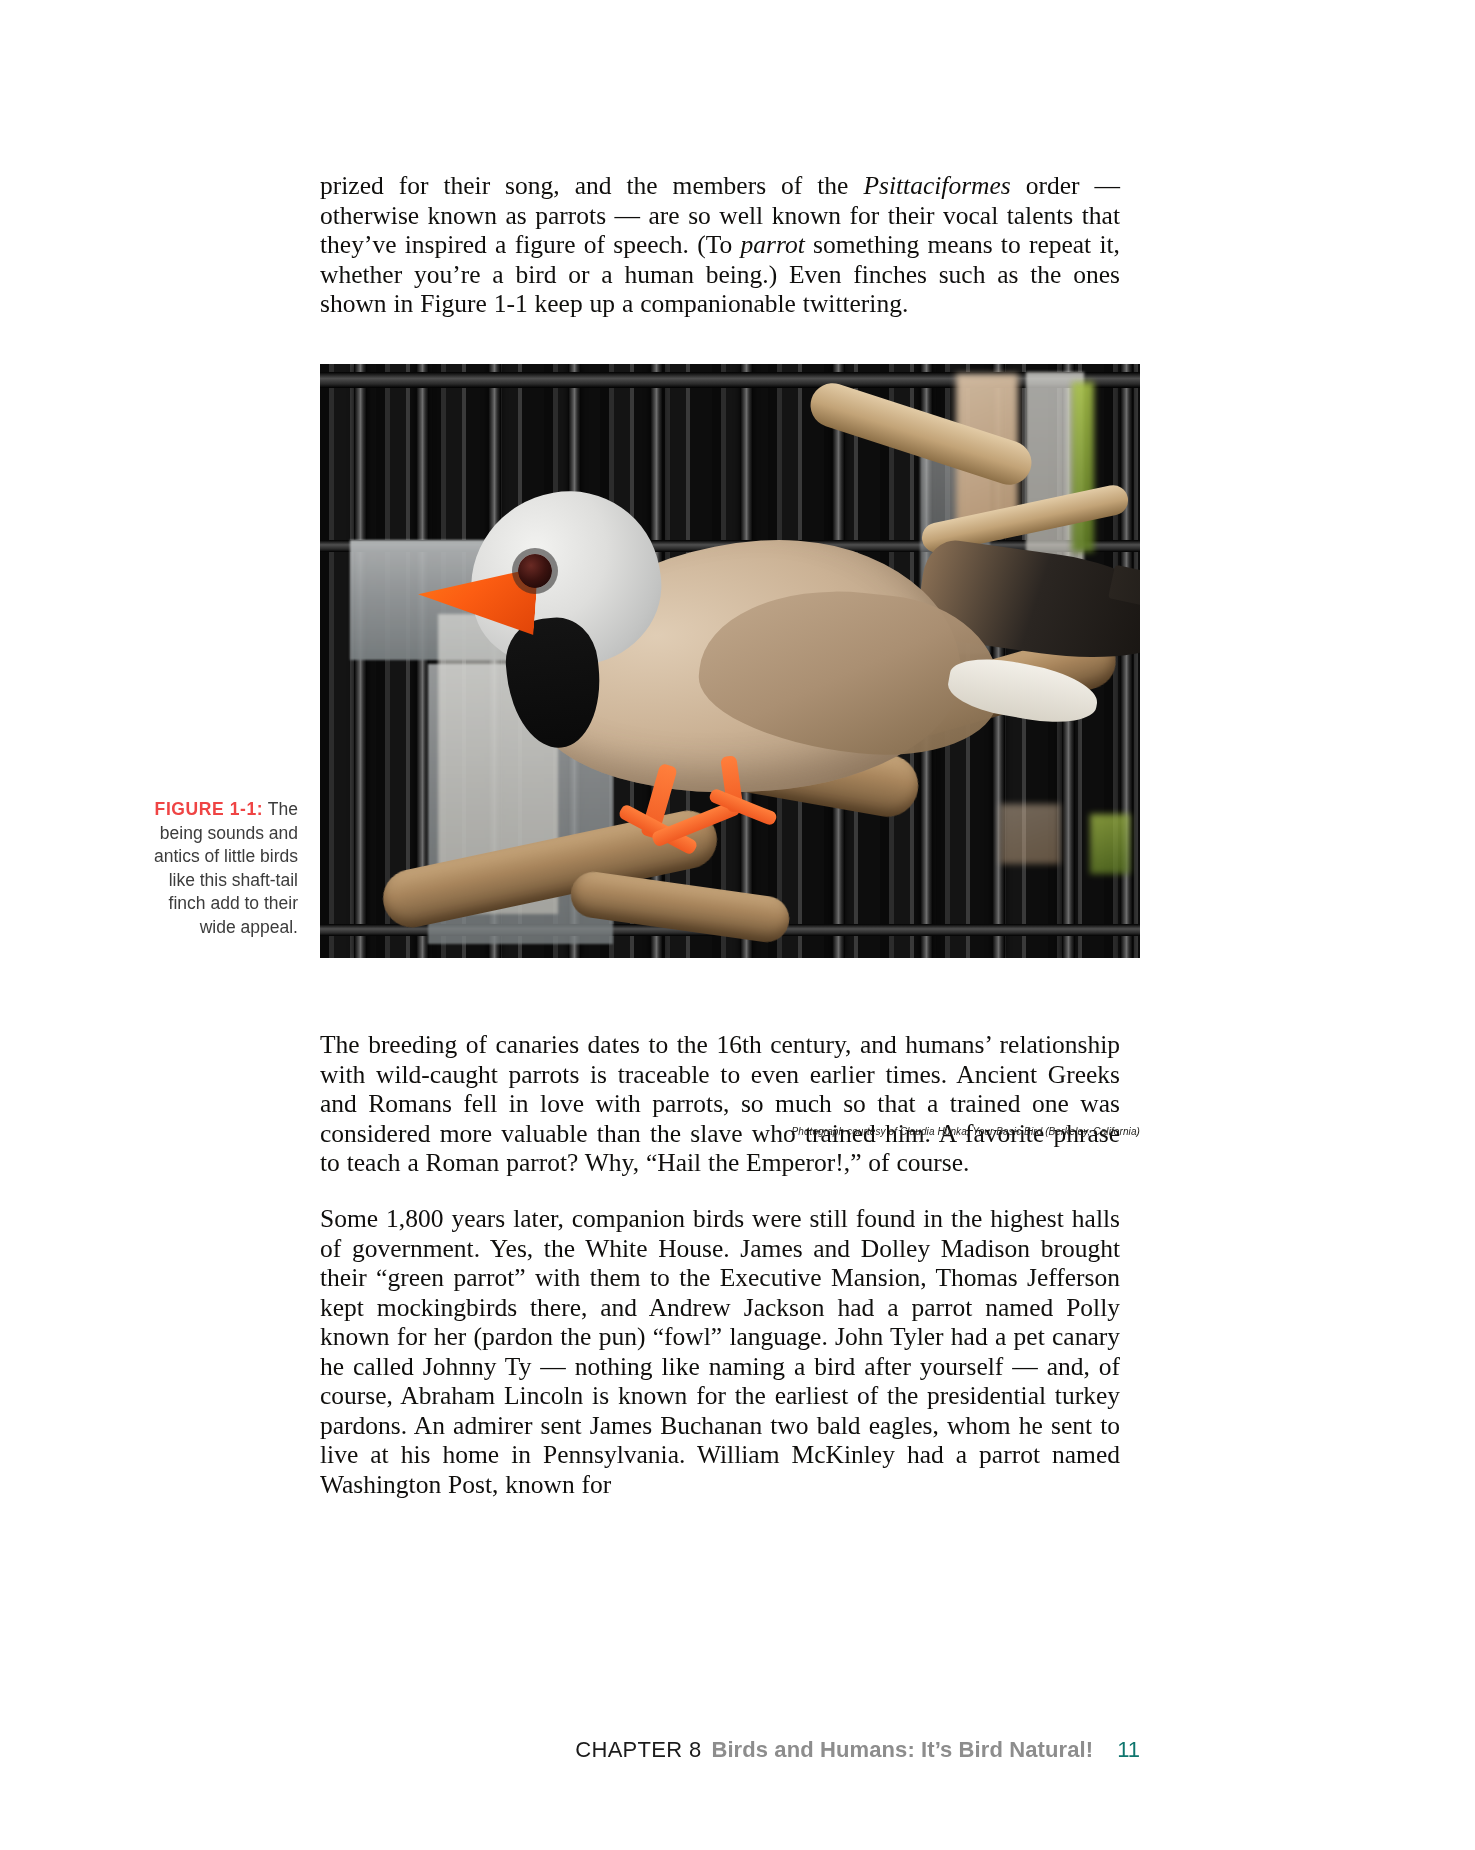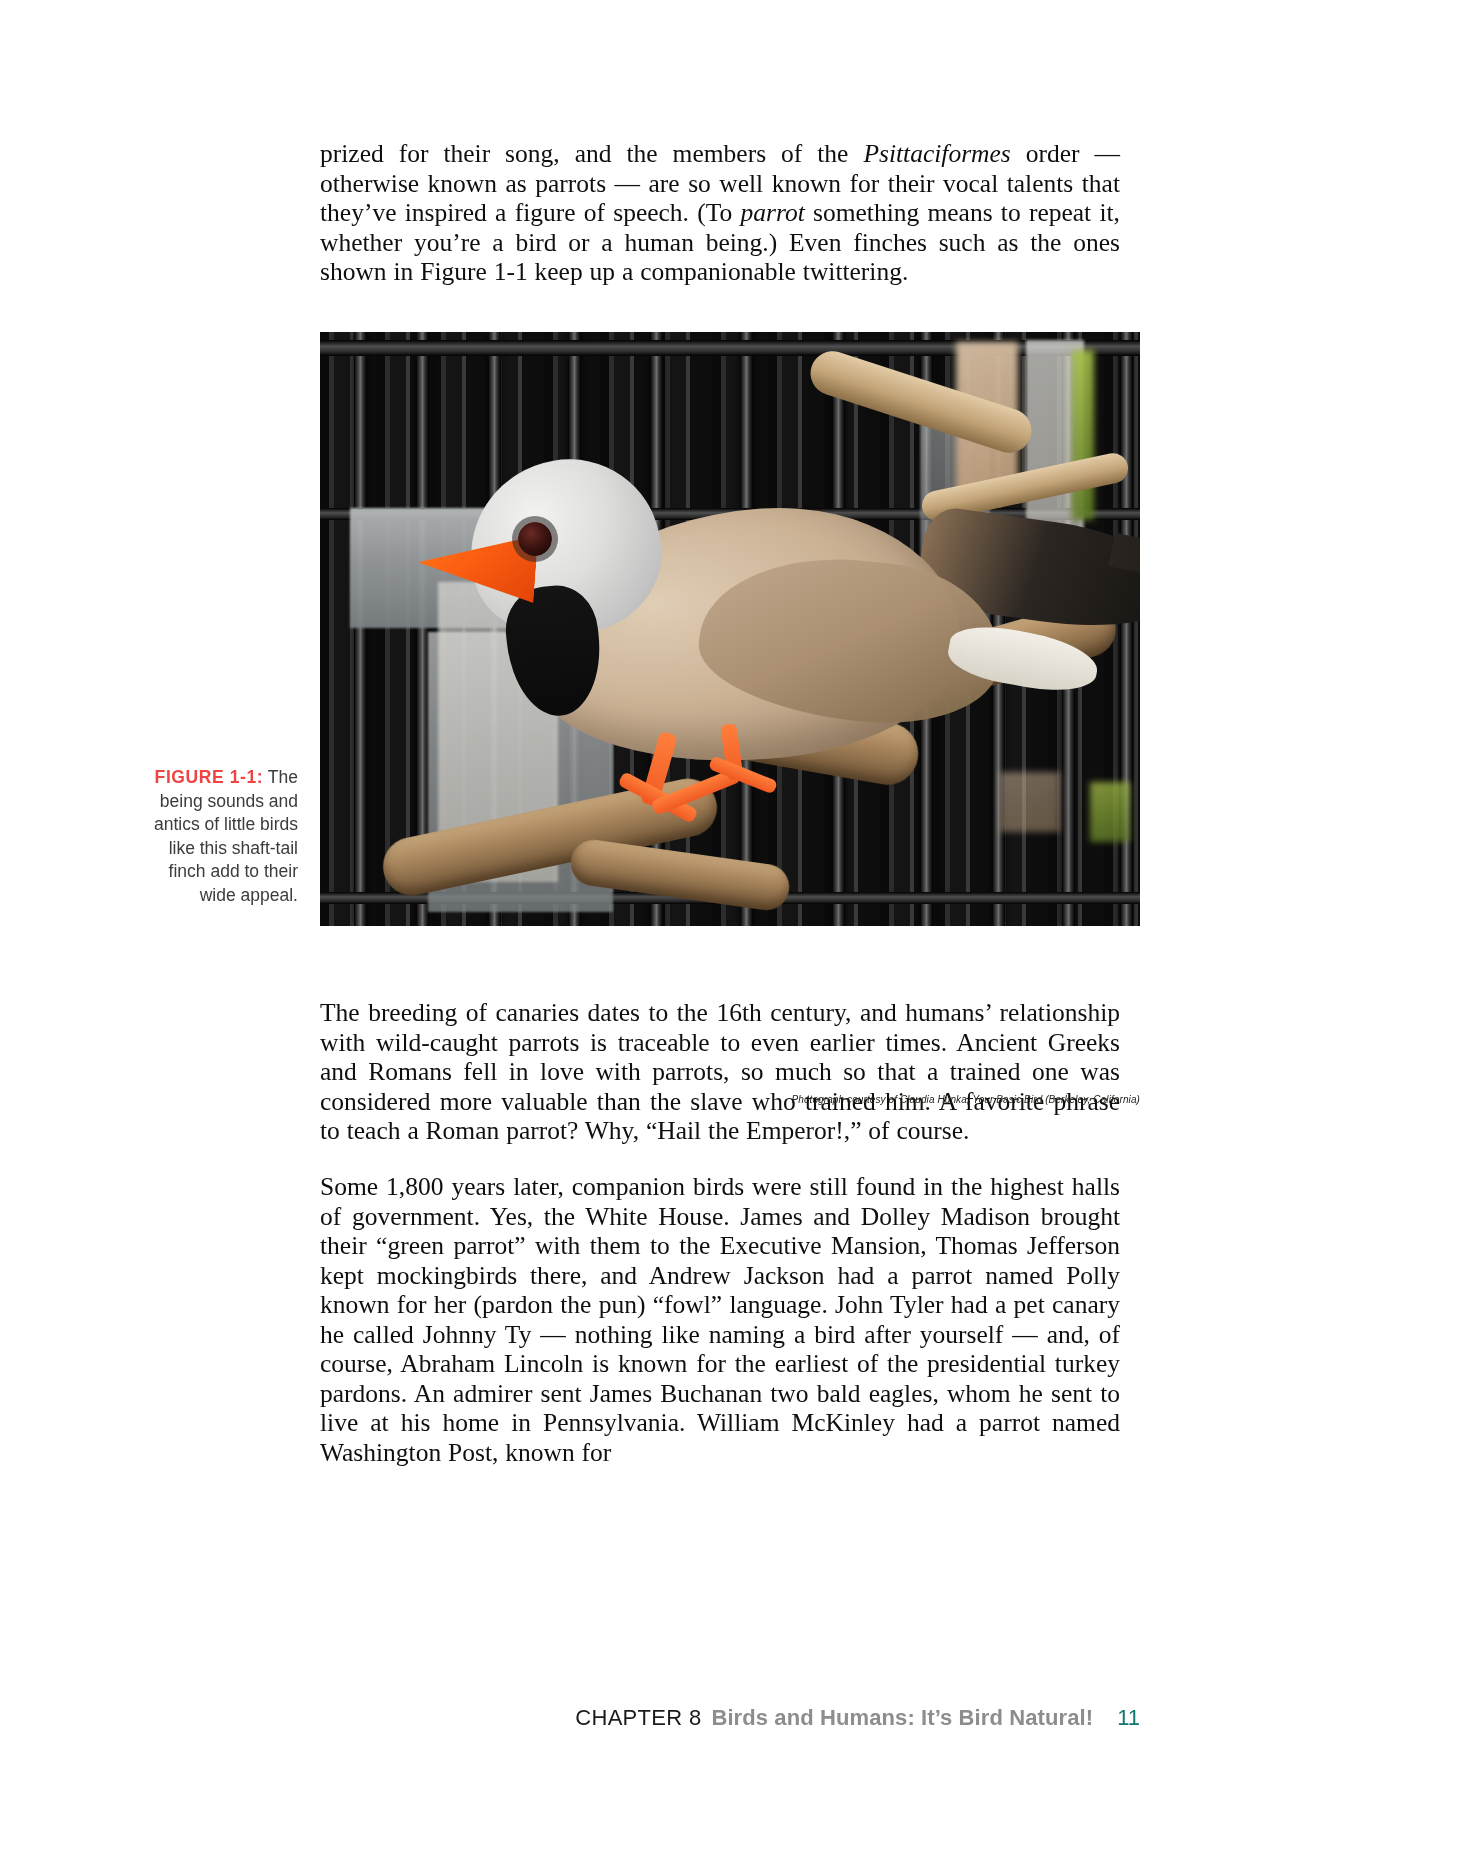--- a/index.html
+++ b/index.html
@@ -12,20 +12,21 @@
     height: 1850px;
     position: relative;
     font-family: "Liberation Serif", serif;
     overflow: hidden;
   }
 
   .page {
     position: absolute;
     inset: 0;
     background: #ffffff;
+    margin-top: 32px;
   }
 
   
   .smudge {
     position: absolute;
     color: #f0f0f0;
     font-size: 13px;
     letter-spacing: 1px;
     transform: rotate(-38deg);
     font-family: "Liberation Sans", sans-serif;

